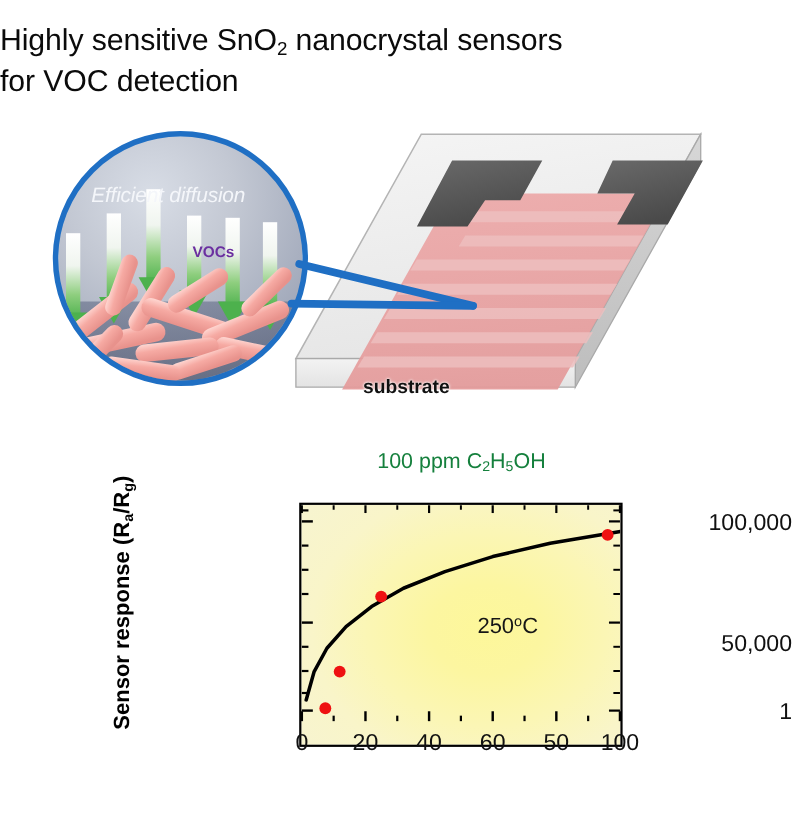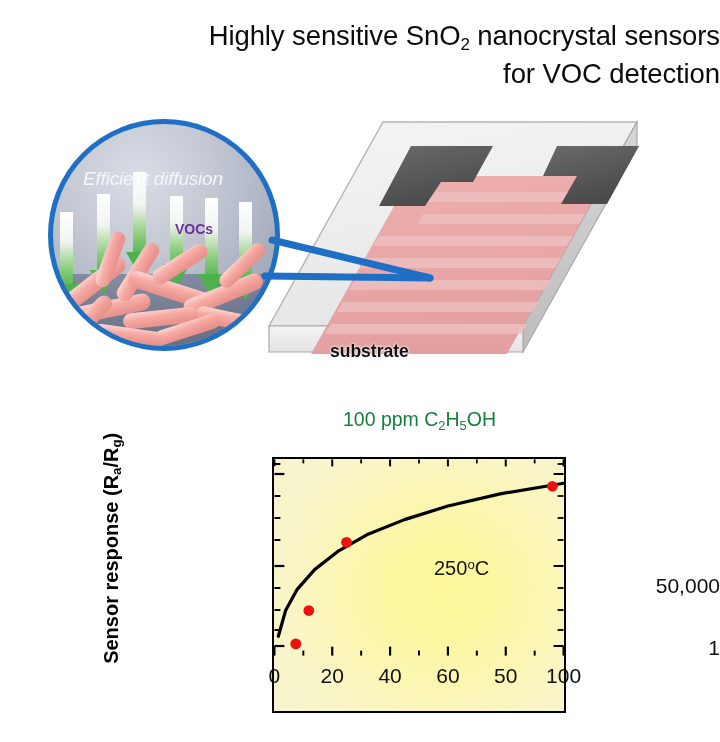--- a/index.html
+++ b/index.html
@@ -15,21 +15,21 @@
     font-family: "Liberation Sans", sans-serif;
     color: #000;
   }
 
   
   #title-block {
     position: absolute;
     left: 0;
     top: 18px;
     width: 720px;
-    text-align: right;
+    text-align: left;
     font-size: 27.5px;
     line-height: 1.28;
     letter-spacing: -0.1px;
     color: #0b0b0b;
   }
   #title-block .sub { font-size: 0.62em; vertical-align: -0.28em; }
 
   
   #schematic {
     position: absolute;
@@ -140,21 +140,21 @@
     color: #15803d;
     white-space: nowrap;
   }
   #chart-title .sub { font-size: 0.66em; vertical-align: -0.28em; }
 
   #plot-frame {
     position: absolute;
     left: 272px;
     top: 59px;
     width: 294px;
-    height: 256px;
+    height: 222px;
     box-sizing: border-box;
     border: 2.4px solid #000;
     background:
       radial-gradient(ellipse 72% 78% at 58% 52%,
         #fdf79a 0%, #fcf6a0 24%, #fbf6b5 52%, #f9f5c9 76%, #f7f4cf 100%);
     overflow: hidden;
   }
   #plot-frame svg { position: absolute; left: 0; top: 0; }
 
   #temp-label {
@@ -422,20 +422,21 @@
       <line x1="274.4" y1="142" x2="280.4" y2="142" stroke="#000" stroke-width="2"></line>
       <line x1="563.5999999999999" y1="142" x2="557.5999999999999" y2="142" stroke="#000" stroke-width="1.8"></line>
       <line x1="274.4" y1="190" x2="280.4" y2="190" stroke="#000" stroke-width="2"></line>
       <line x1="563.5999999999999" y1="190" x2="557.5999999999999" y2="190" stroke="#000" stroke-width="1.8"></line>
       <line x1="274.4" y1="212" x2="280.4" y2="212" stroke="#000" stroke-width="2"></line>
       <line x1="563.5999999999999" y1="212" x2="557.5999999999999" y2="212" stroke="#000" stroke-width="1.8"></line>
       <line x1="274.4" y1="232" x2="280.4" y2="232" stroke="#000" stroke-width="2"></line>
       <line x1="563.5999999999999" y1="232" x2="557.5999999999999" y2="232" stroke="#000" stroke-width="1.8"></line>
     </svg>
 
+  <div class="ytick-label" id="ytick-100000">100,000</div>
   <div class="ytick-label" id="ytick-50000">50,000</div>
   <div class="ytick-label" id="ytick-1">1</div>
 
   <div id="xtick-labels">
       <div class="xtick-label" style="left: 244.4px;">0</div>
       <div class="xtick-label" style="left: 302.24px;">20</div>
       <div class="xtick-label" style="left: 360.08px;">40</div>
       <div class="xtick-label" style="left: 417.92px;">60</div>
       <div class="xtick-label" style="left: 475.76px;">50</div>
       <div class="xtick-label" style="left: 533.6px;">100</div>

